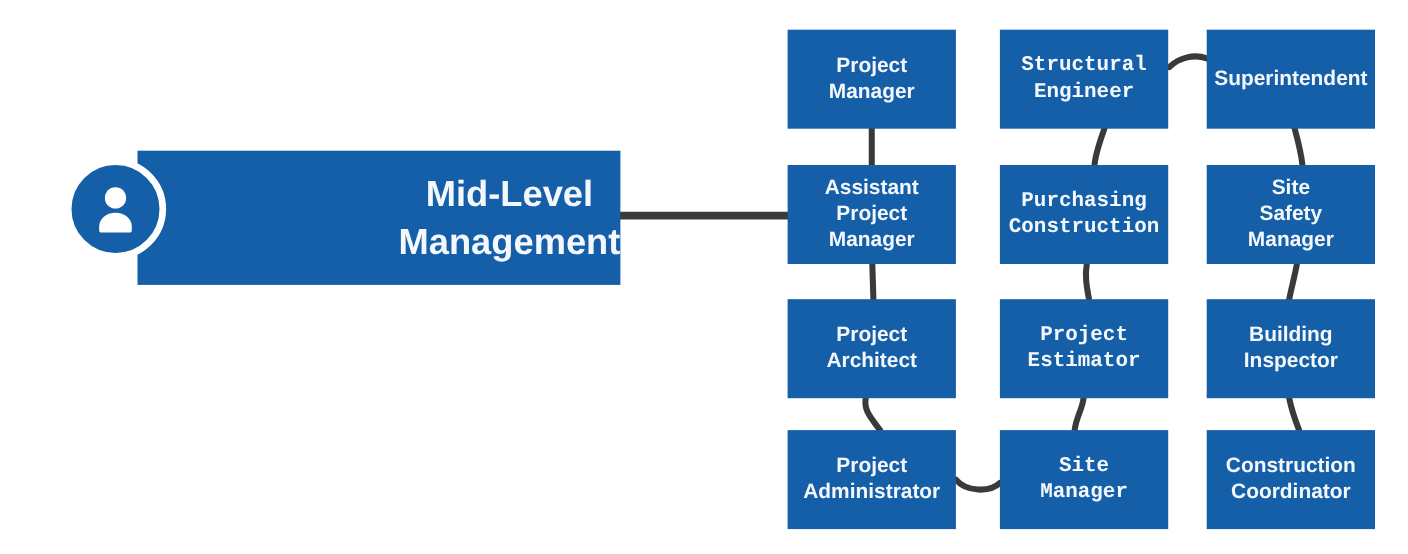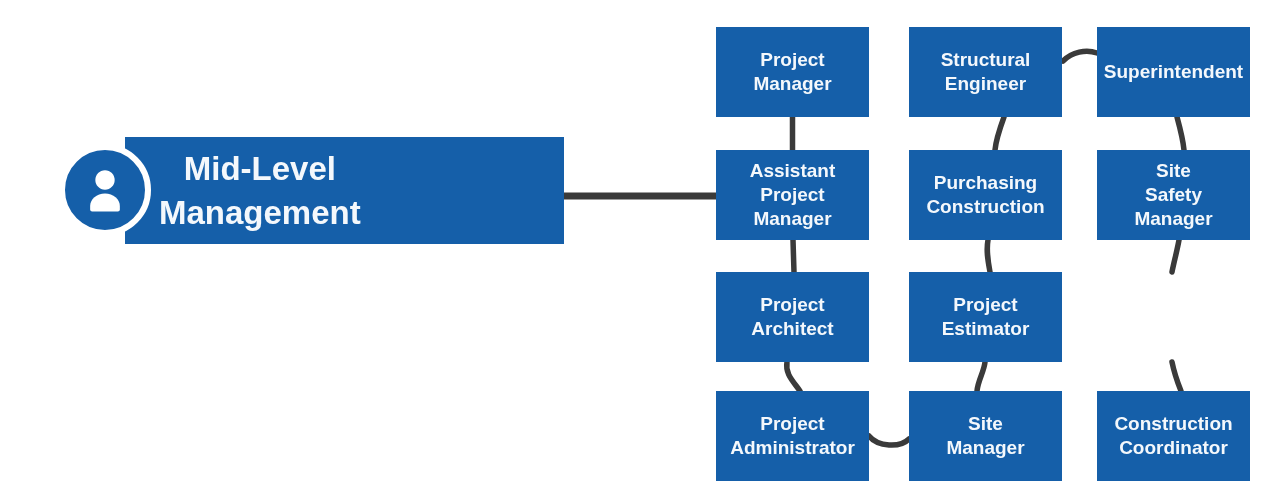--- a/index.html
+++ b/index.html
@@ -20,23 +20,23 @@
     stroke:var(--connector);
     fill:none;
     stroke-linecap:round;
   }
   .edge{stroke-width:5.5px;}
   .edge-main{stroke-width:7px;}
 
   
   .hero-rect{
     position:absolute;
-    left:125px;top:137px;width:439px;height:107px;
+    left:125px;top:137px;width:439px;height:122px;
     background:var(--blue);
-    display:flex;align-items:center;justify-content:flex-start;
+    display:flex;align-items:center;justify-content:flex-end;
   }
   .hero-title{
     color:var(--label);
     font-size:33px;font-weight:bold;
     line-height:1.32;text-align:center;
     white-space:pre-line;
     padding-left:34px;
   }
   .hero-badge{
     position:absolute;
@@ -55,21 +55,21 @@
     width:153px;height:90px;
     background:var(--blue);
     display:flex;align-items:center;justify-content:center;
     text-align:center;
     color:var(--label);
     font-size:19px;font-weight:bold;
     line-height:1.26;
     white-space:pre-line;
   }
   
-  .c0{left:716px;} .c1{left:909px;} .c2{left:1097px;}
+  .c0{left:716px;} .c1{left:909px;font-family:Liberation Mono, monospace;} .c2{left:1097px;}
   
   .r0{top:27px;} .r1{top:150px;} .r2{top:272px;} .r3{top:391px;}
 </style>
 </head>
 <body>
 
 <div id="canvas">
 
   <svg id="connector-layer" viewBox="0 0 1280 504" xmlns="http://www.w3.org/2000/svg">
     <line class="edge-main" x1="564" y1="196" x2="716" y2="196"></line>
@@ -113,16 +113,18 @@
 Construction</div>
   <div class="node c1 r2">Project
 Estimator</div>
   <div class="node c1 r3">Site
 Manager</div>
 
   <div class="node c2 r0">Superintendent</div>
   <div class="node c2 r1">Site
 Safety
 Manager</div>
+  <div class="node c2 r2">Building
+Inspector</div>
   <div class="node c2 r3">Construction
 Coordinator</div>
 
 </div>
 
 </body></html>

